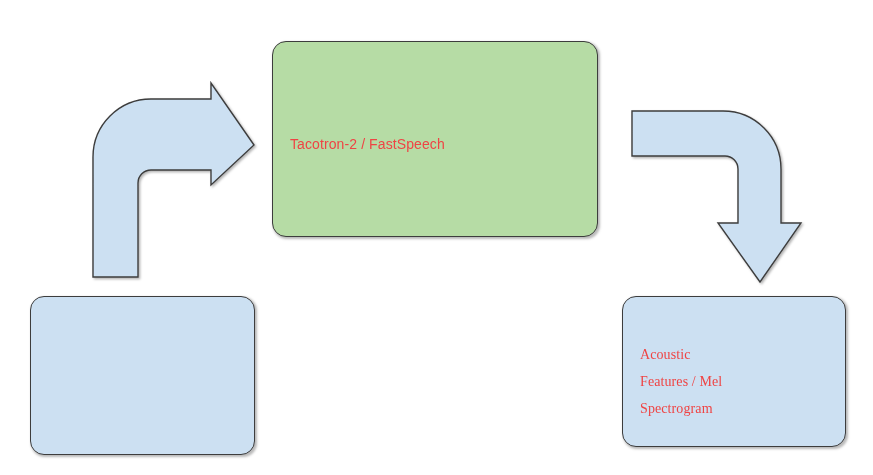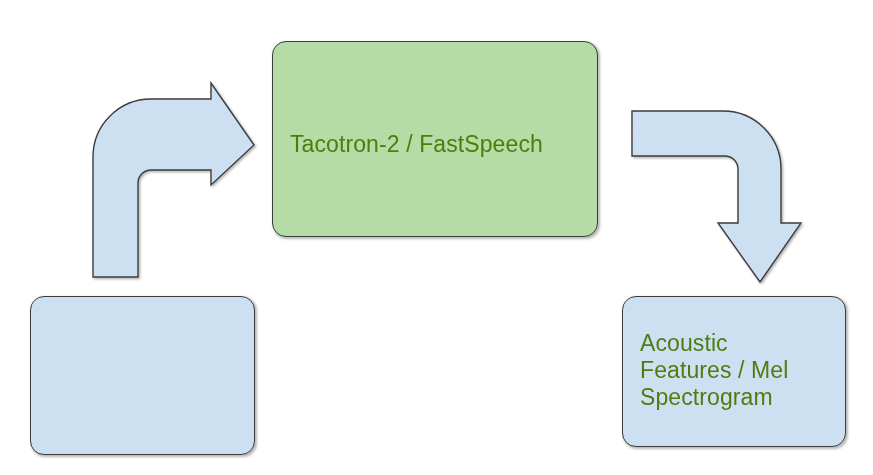--- a/index.html
+++ b/index.html
@@ -20,22 +20,22 @@
   .node {
     position: absolute;
     box-sizing: border-box;
     border: 1.4px solid #3d3d3d;
     border-radius: 14px;
     box-shadow: 1.5px 1.5px 2.5px rgba(0,0,0,0.28);
   }
   .node-label {
     position: absolute;
     white-space: pre-line;
-    color: #4d7c0f;
-    font-size: 23px;
+    color: #ef4444;
+    font-size: 14px;
     line-height: 27px;
     letter-spacing: 0.1px;
   }
   #model-node {
     left: 272px;
     top: 41px;
     width: 326px;
     height: 196px;
     background: #b6dca5;
   }
@@ -59,22 +59,23 @@
   }
   #output-node {
     left: 622px;
     top: 296px;
     width: 224px;
     height: 151px;
     background: #cce0f2;
   }
   #output-label {
     left: 640px;
-    top: 330px;
+    top: 341px;
     width: 205px;
+    font-family: Liberation Serif, serif;
   }
   .arrow-svg {
     position: absolute;
     overflow: visible;
   }
   #arrow-in-svg {
     left: 80px;
     top: 95px;
     width: 190px;
     height: 195px;

